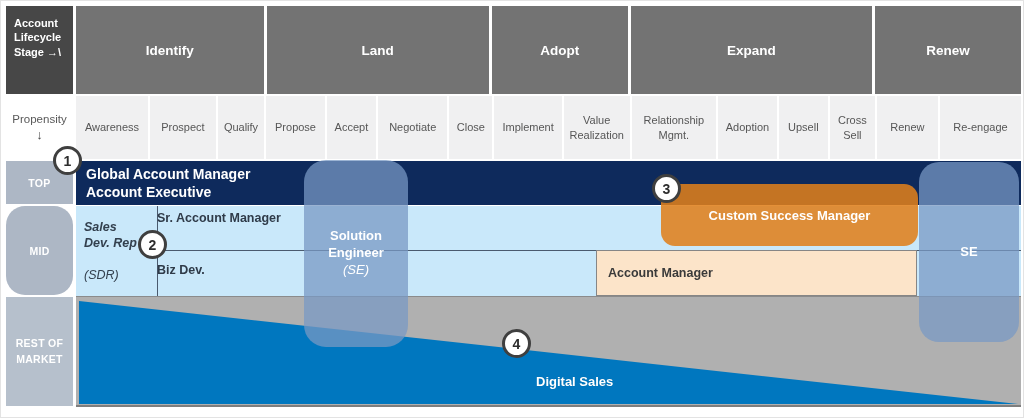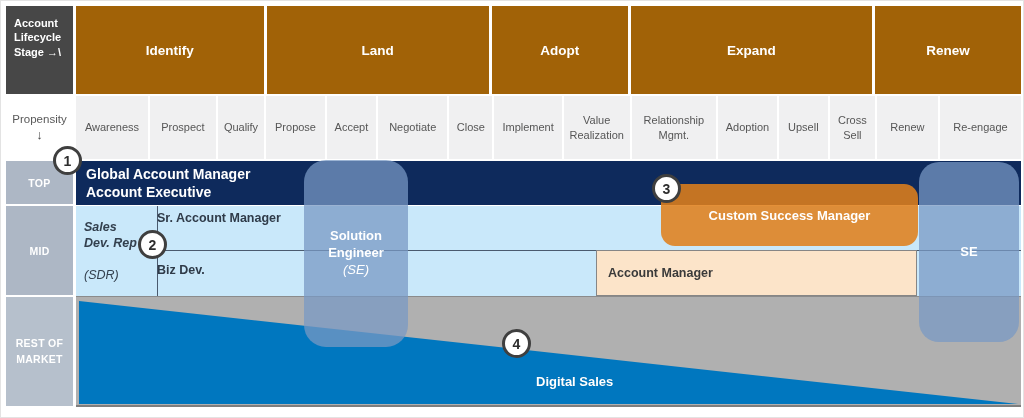--- a/index.html
+++ b/index.html
@@ -5,40 +5,40 @@
   html,body{margin:0;padding:0;background:#ffffff;}
   body{font-family:"Liberation Sans", sans-serif;}
   .canvas{position:relative;width:1024px;height:418px;background:#ffffff;box-sizing:border-box;
           border:1px solid #e3e3e3;overflow:hidden;}
   .abs{position:absolute;box-sizing:border-box;}
 
   
   .cell-corner{left:5px;top:5px;width:67px;height:88px;background:#474747;color:#ffffff;
                font-size:11px;font-weight:bold;line-height:1.3;padding:10px 2px 0 8px;white-space:pre-line;}
   .row-stages{left:75px;top:5px;width:945px;height:88px;display:flex;}
-  .stage-cell{background:#a16207;color:#ffffff;font-weight:bold;font-size:13.5px;
+  .stage-cell{background:#737373;color:#ffffff;font-weight:bold;font-size:13.5px;
               display:flex;align-items:center;justify-content:center;border-right:3px solid #ffffff;text-align:center;}
   .stage-cell:last-child{border-right:none;}
   .s0{width:190px}.s1{width:225px}.s2{width:138px}.s3{width:244px}.s4{width:148px}
 
   .cell-propensity{left:5px;top:95px;width:67px;height:63px;background:#ffffff;color:#595959;
                    font-size:11.5px;display:flex;flex-direction:column;align-items:center;justify-content:center;}
   .cell-propensity .arrow{font-size:13px;margin-top:2px;color:#474747;}
   .row-substages{left:75px;top:95px;width:945px;height:63px;display:flex;}
   .sub-cell{background:#f0f0f1;color:#565656;font-size:11px;line-height:1.3;text-align:center;
             display:flex;align-items:center;justify-content:center;border-right:2px solid #ffffff;padding:0 2px;}
   .sub-cell:last-child{border-right:none;}
   .c0{width:75px}.c1{width:68px}.c2{width:47px}.c3{width:60px}.c4{width:50px}.c5{width:72px}.c6{width:43px}
   .c7{width:70px}.c8{width:68px}.c9{width:89px}.c10{width:60px}.c11{width:50px}.c12{width:45px}.c13{width:63px}.c14{width:85px}
 
   
   .tier{left:5px;width:67px;background:#adb7c5;color:#ffffff;font-weight:bold;font-size:10.5px;
         letter-spacing:.3px;display:flex;align-items:center;justify-content:center;text-align:center;}
   .tier-top{top:160px;height:43px;}
-  .tier-mid{top:205px;height:89px;}
+  .tier-mid{top:205px;height:89px;border-radius:19px;}
   .tier-rom{top:296px;height:109px;background:#b6c0cc;white-space:pre-line;line-height:1.45;}
 
   
   .band-navy{left:75px;top:160px;width:945px;height:44px;background:#0e2a5c;color:#ffffff;
              font-weight:bold;font-size:14px;line-height:1.3;padding:4px 0 0 10px;}
   .row-mid{left:75px;top:205px;width:945px;height:90px;background:#c9e8fa;}
   .mid-divider{position:absolute;left:73px;right:0;top:44px;height:1px;background:#4a5a6e;}
   .sdr-cell{position:absolute;left:0;top:0;width:73px;height:90px;border-right:1px solid #4a5a6e;
             color:#33404e;font-size:12.5px;font-style:italic;line-height:1.3;
             display:flex;flex-direction:column;justify-content:center;padding-left:8px;gap:16px;}

